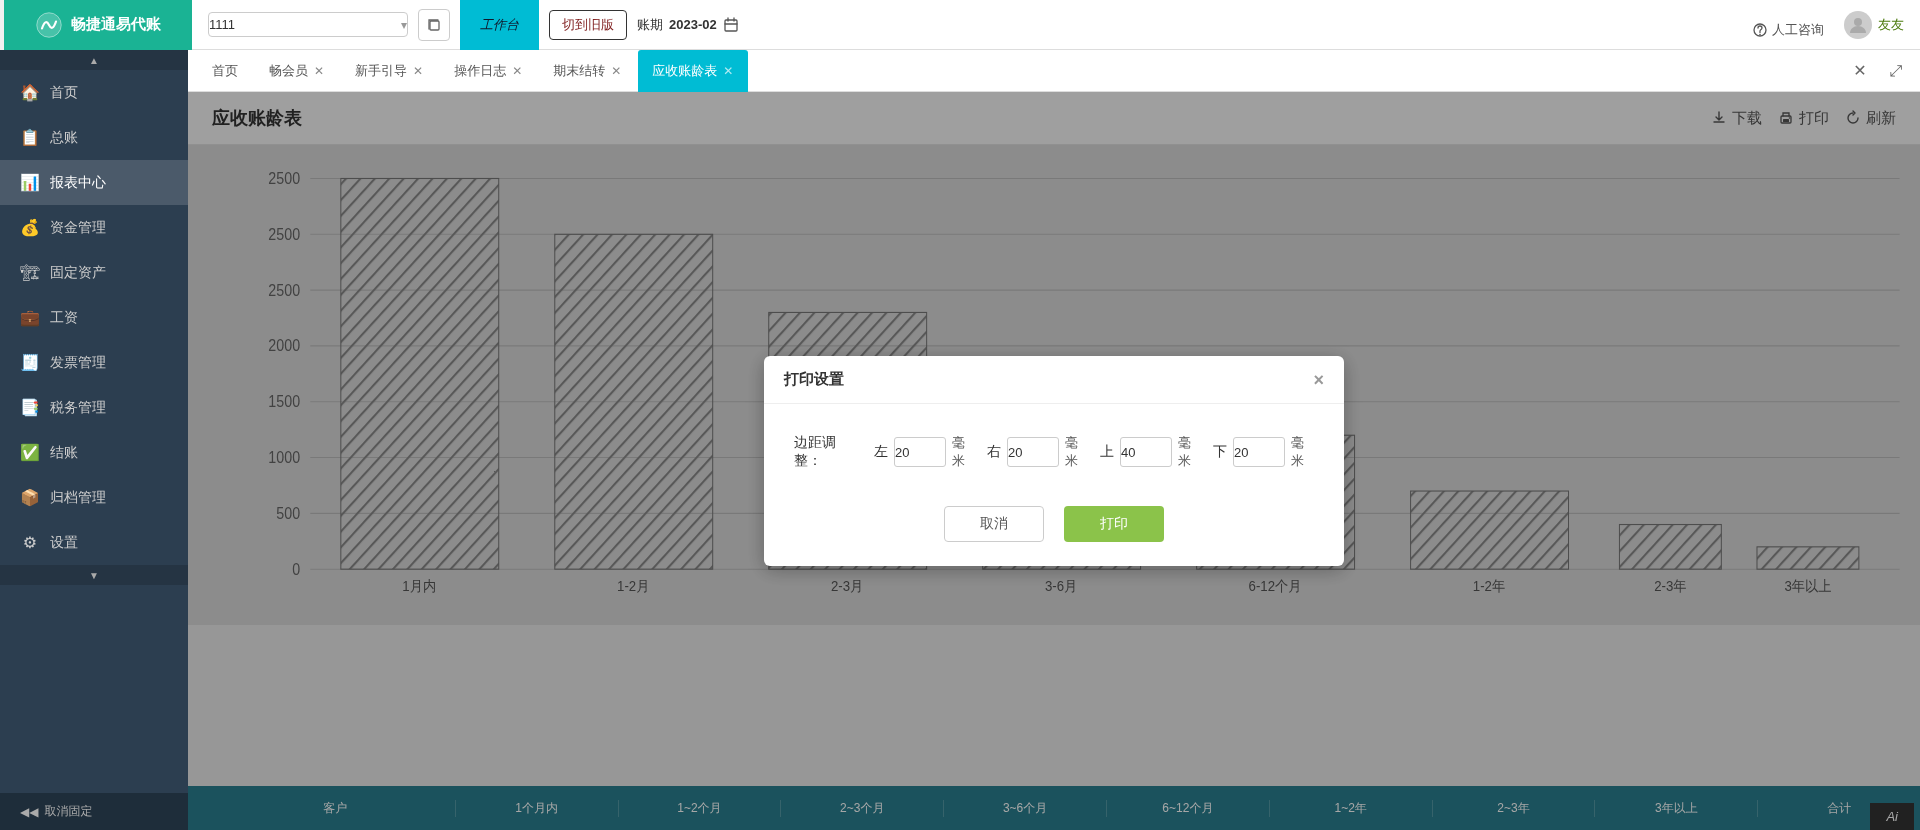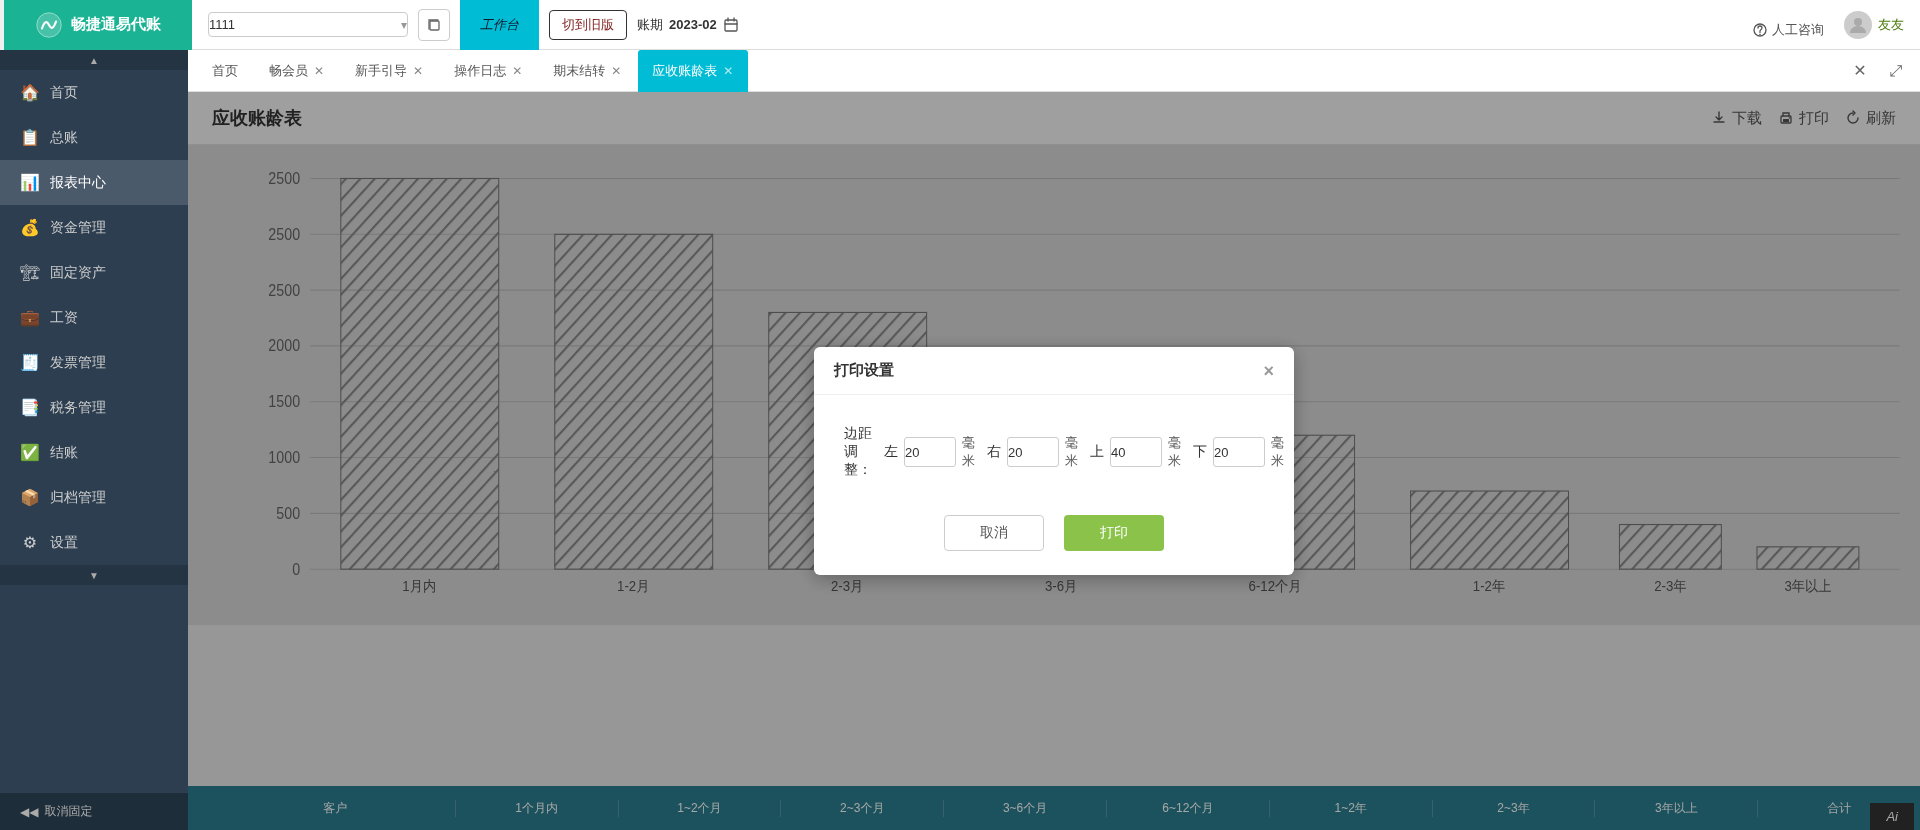--- a/index.html
+++ b/index.html
@@ -285,21 +285,21 @@
       top: 0; left: 0; right: 0; bottom: 0;
       background: rgba(0,0,0,0.35);
       display: flex;
       align-items: center;
       justify-content: center;
       z-index: 100;
     }
     .modal-box {
       background: #fff;
       border-radius: 6px;
-      width: 480px;
+      width: 580px;
       box-shadow: 0 4px 20px rgba(0,0,0,0.3);
       overflow: hidden;
     }
     .modal-header {
       display: flex;
       align-items: center;
       justify-content: space-between;
       padding: 14px 20px;
       border-bottom: 1px solid #eee;
       font-size: 15px;

